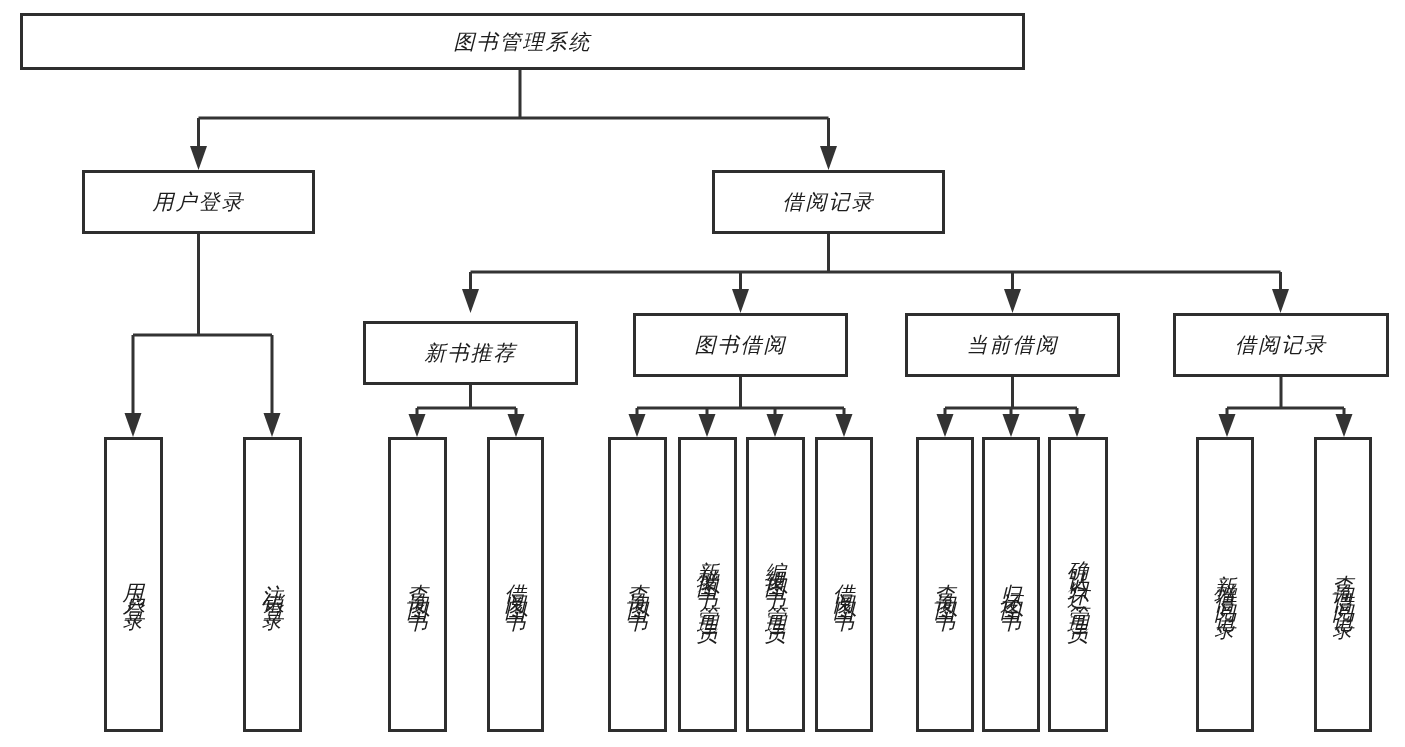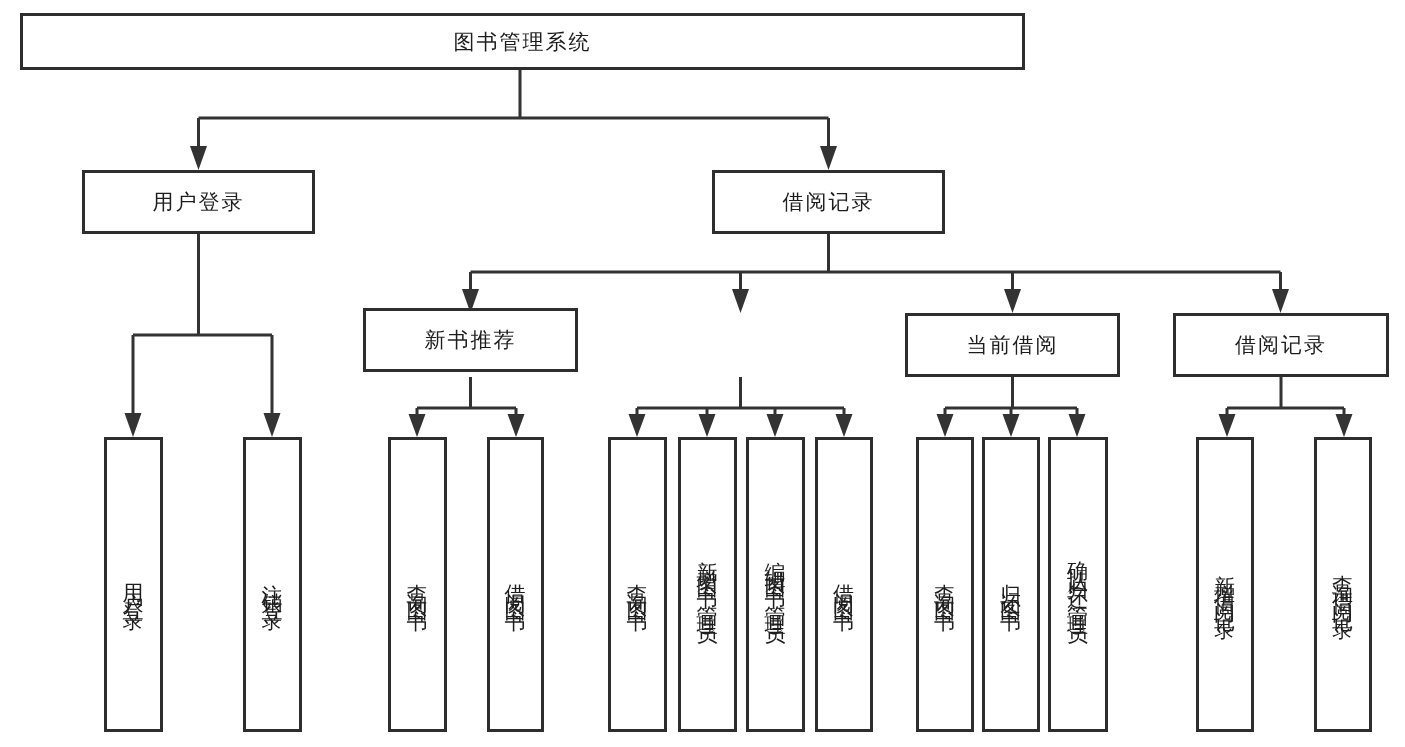--- a/index.html
+++ b/index.html
@@ -3,20 +3,21 @@
 <meta charset="utf-8">
 <style>
   html, body { margin: 0; padding: 0; background: #ffffff; }
   .stage {
     position: relative;
     width: 1405px;
     height: 747px;
     background: #ffffff;
     font-family: "Liberation Sans", sans-serif;
     overflow: hidden;
+    font-style: italic;
   }
   .wires {
     position: absolute;
     left: 0; top: 0;
     width: 1405px; height: 747px;
   }
   .wires path {
     stroke: #333333;
     stroke-width: 3;
     fill: none;
@@ -107,22 +108,25 @@
     <span>图书管理系统</span>
   </div>
 
   <div class="node" style="left:82px; top:170px; width:233px; height:64px;">
     <span>用户登录</span>
   </div>
   <div class="node" style="left:712px; top:170px; width:233px; height:64px;">
     <span>借阅记录</span>
   </div>
 
-  <div class="node" style="left:363px; top:308px; width:215px; height:64px;">
+  <div class="node" style="left:363px; top:321px; width:215px; height:64px;">
     <span>新书推荐</span>
+  </div>
+  <div class="node" style="left:633px; top:313px; width:215px; height:64px;">
+    <span>图书借阅</span>
   </div>
   <div class="node" style="left:905px; top:313px; width:215px; height:64px;text-align:center;">
     <span>当前借阅</span>
   </div>
   <div class="node" style="left:1173px; top:313px; width:216px; height:64px;">
     <span>借阅记录</span>
   </div>
 
   <div class="node vnode" style="left:104px; top:437px; width:59px; height:295px;">
     <span>用户登录</span>

